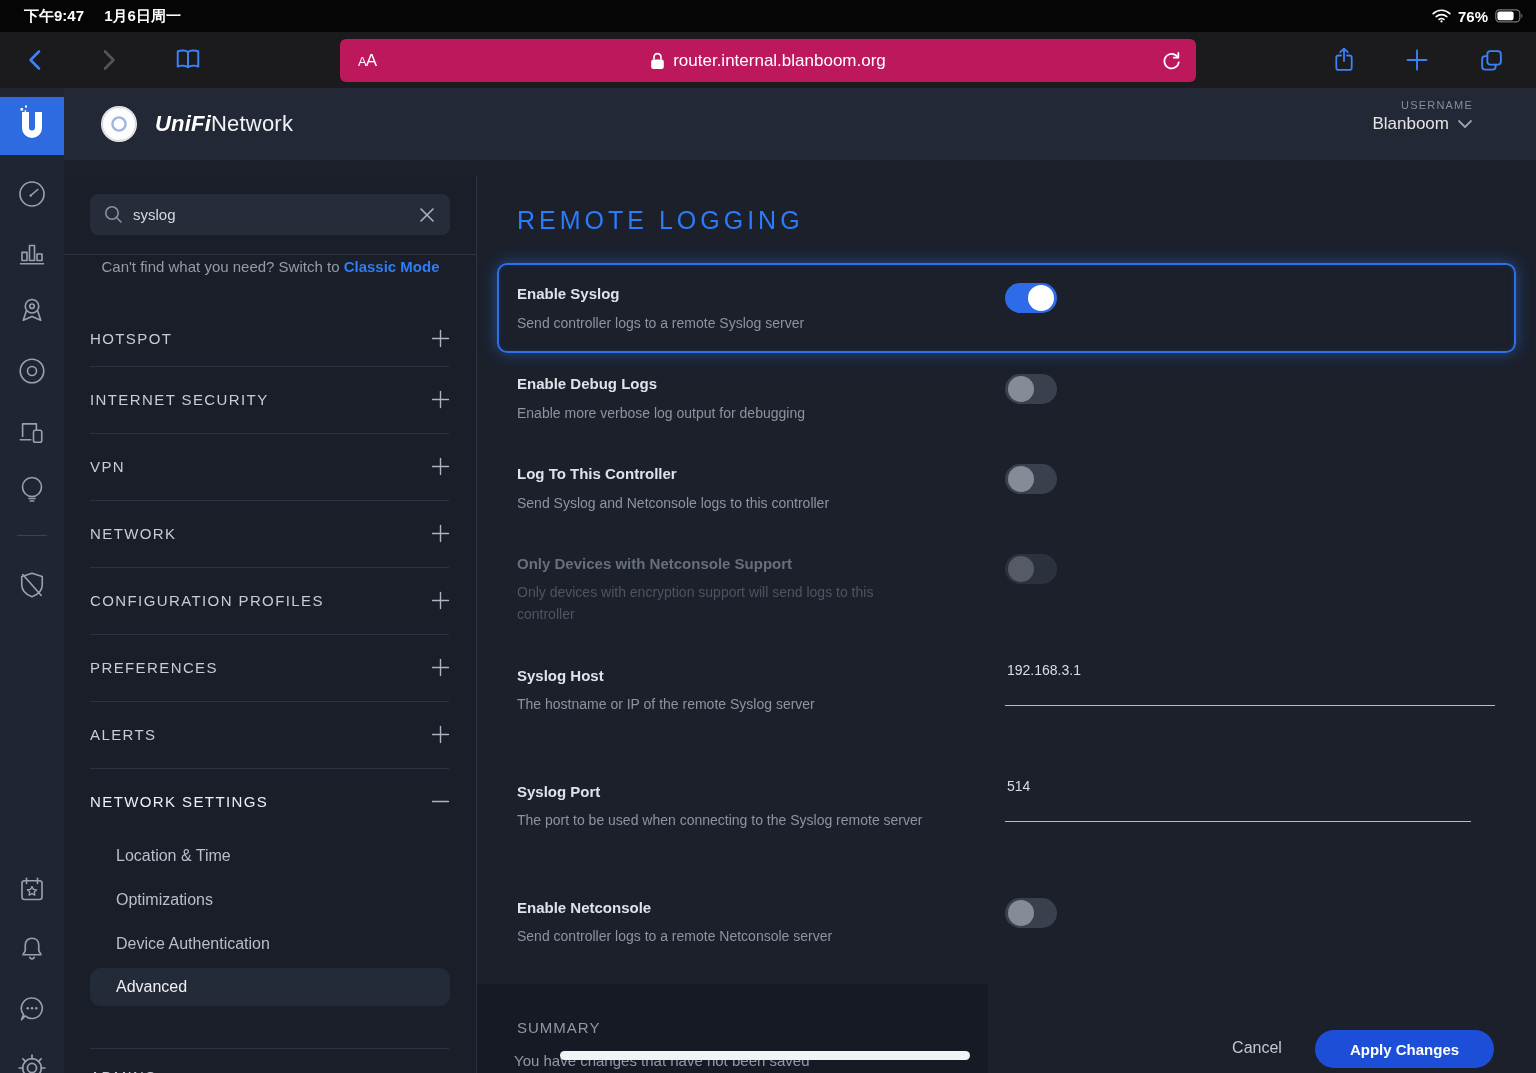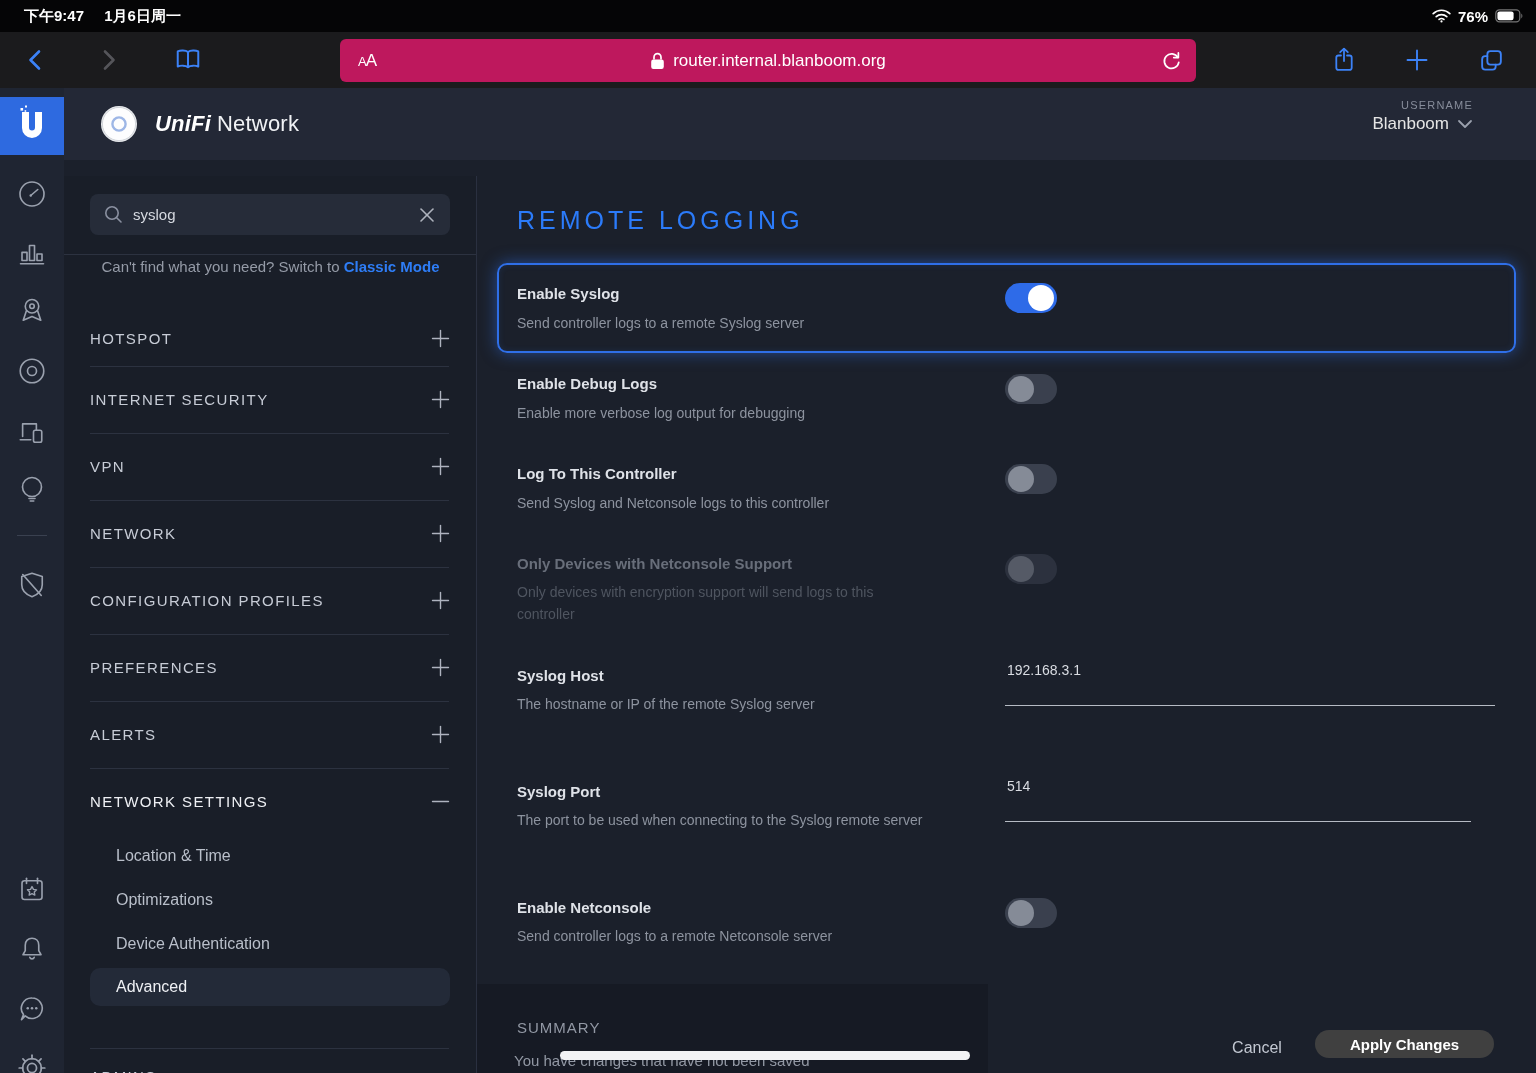--- a/index.html
+++ b/index.html
@@ -22,21 +22,21 @@
     display:flex; align-items:center; }
   .aa-label { position:absolute; left:18px; color:#fff; font-size:17px; letter-spacing:-1px; }
   .aa-label .small-a { font-size:13px; }
   .url-center { margin:0 auto; display:flex; align-items:center; gap:8px; color:#fff; font-size:17px; }
   .reload { position:absolute; right:14px; color:#fff; }
 
   
   .app-header { position:absolute; left:64px; top:88px; width:1472px; height:72px; background:#232836; }
   .brand-wrap { position:absolute; left:36px; top:0; height:72px; display:flex; align-items:center; gap:17px; }
   .brand-text { font-size:22px; color:#fff; letter-spacing:.2px; }
-  .brand-em { font-weight:800; font-style:italic; margin-right:6px; }
+  .brand-em { font-weight:800; font-style:italic; }
   .brand-rest { font-weight:400; color:#f0f2f5; }
   .user-wrap { position:absolute; right:63px; top:11px; text-align:right; cursor:pointer; }
   .user-label { font-size:11px; letter-spacing:1.2px; color:#878d9b; }
   .user-name { font-size:17px; color:#e5e5e5; margin-top:3px; display:flex; align-items:center; gap:8px; justify-content:flex-end; }
 
   
   .rail { position:absolute; left:0; top:88px; width:64px; height:985px; background:#1f2532; overflow:hidden; }
   .logo-square { position:absolute; left:0; top:9px; width:64px; height:58px; background:#2e6ae0;
     display:flex; align-items:center; justify-content:center; }
   .rail-icon { position:absolute; left:0; width:64px; height:32px; display:flex; align-items:center; justify-content:center;
@@ -79,21 +79,21 @@
   .toggle.on .knob { left:auto; right:3px; background:#fff; }
   .toggle.disabled { opacity:.55; cursor:default; }
   .field { position:absolute; left:528px; height:32px; border-bottom:1px solid #b6bbc4; font-size:14px; color:#d9dce2; cursor:text; }
   .field span { position:absolute; left:2px; bottom:27px; }
 
   
   .summary-panel { position:absolute; left:0; top:824px; width:511px; height:89px; background:#161a24; }
   .summary-title { position:absolute; left:40px; top:35px; font-size:15px; letter-spacing:1px; color:#9298a4; }
   .summary-msg { position:absolute; left:37px; top:68px; font-size:15px; color:#9298a4; white-space:nowrap; }
   .cancel-btn { position:absolute; left:742px; top:879px; width:76px; font-size:16px; color:#c3c8d2; text-align:center; cursor:pointer; }
-  .apply-btn { position:absolute; left:838px; top:870px; width:179px; height:28px; background:#404040; border:none;
+  .apply-btn { position:absolute; left:838px; top:870px; width:179px; height:38px; background:#1d4ed8; border:none;
     border-radius:19px; color:#fff; font-size:15px; font-weight:700; font-family:"Liberation Sans",sans-serif; cursor:pointer; }
 
   .home-indicator { position:absolute; left:560px; top:1051px; width:410px; height:9px; border-radius:5px; background:#f2f3f5; z-index:50; }
 
   svg.si { stroke:currentColor; fill:none; stroke-linecap:round; stroke-linejoin:round; }
 </style>
 </head>
 <body>
 
 <div class="screen">

